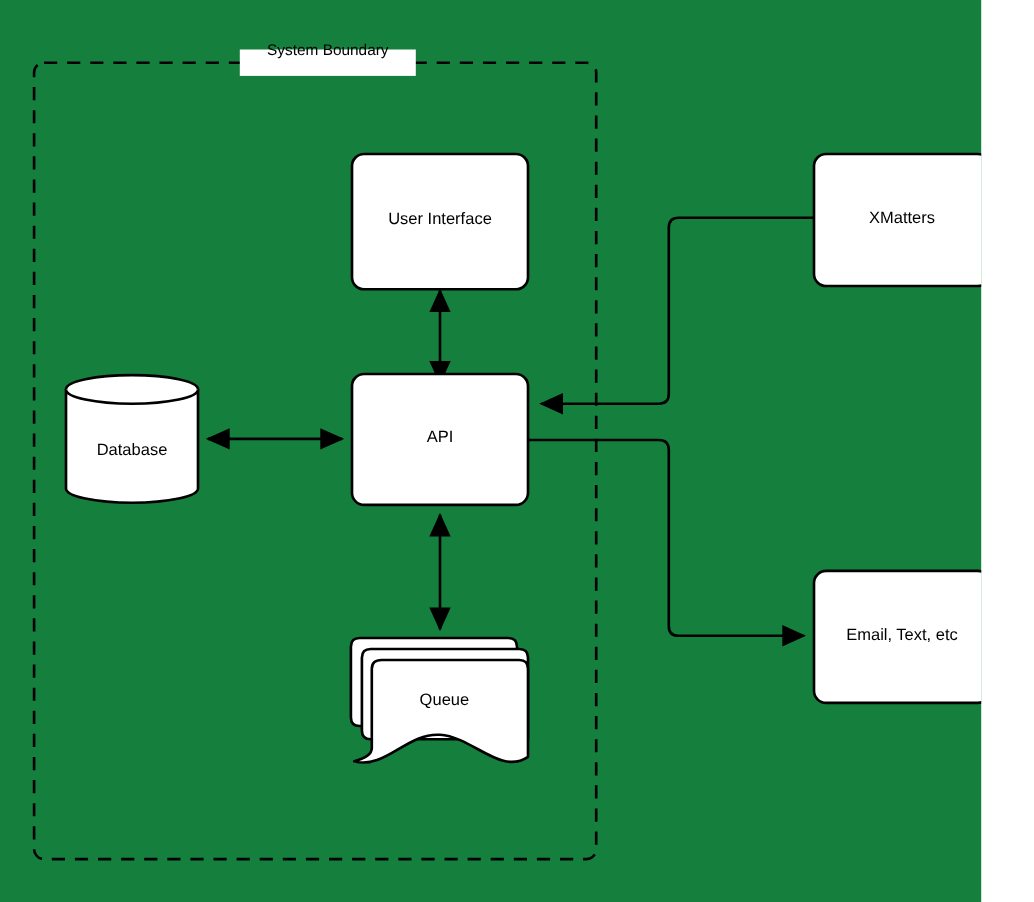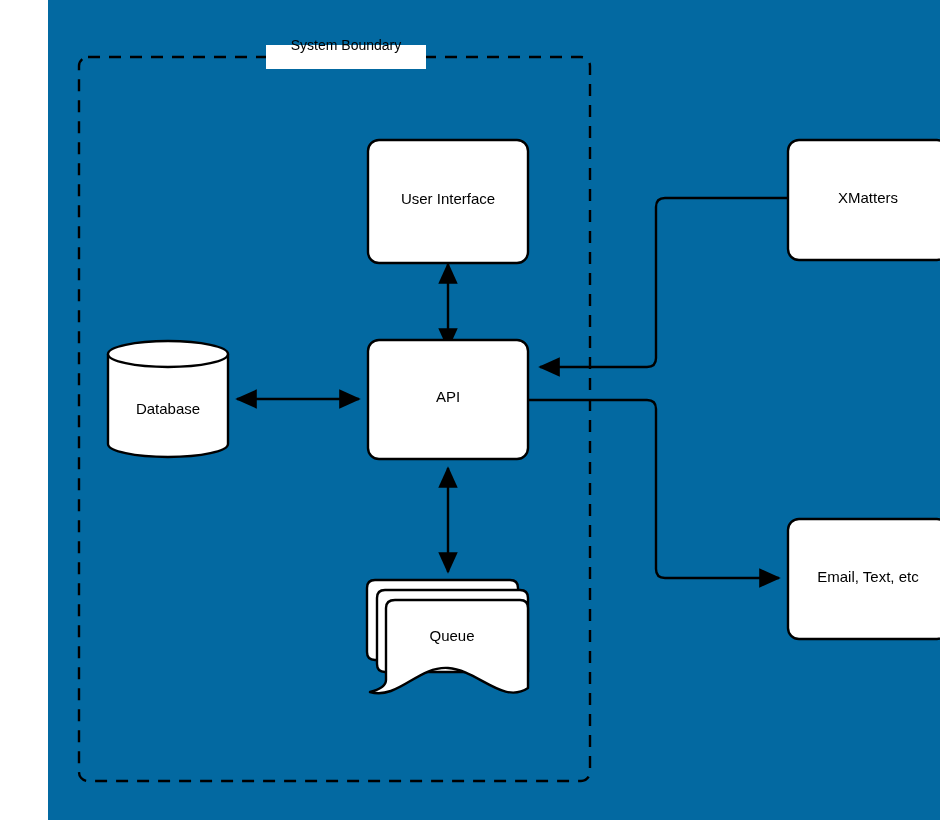--- a/index.html
+++ b/index.html
@@ -7,23 +7,22 @@
     padding: 0;
     background: #ffffff;
   }
   body {
     font-family: "Liberation Sans", sans-serif;
   }
   #canvas {
     position: relative;
     width: 892px;
     height: 820px;
-    background: #0369a1;
+    background: #15803d;
     overflow: hidden;
-    margin-left: 48px;
   }
   #diagram-svg {
     position: absolute;
     left: 0;
     top: 0;
     width: 940px;
     height: 820px;
   }
   .node-label {
     font-family: "Liberation Sans", sans-serif;

